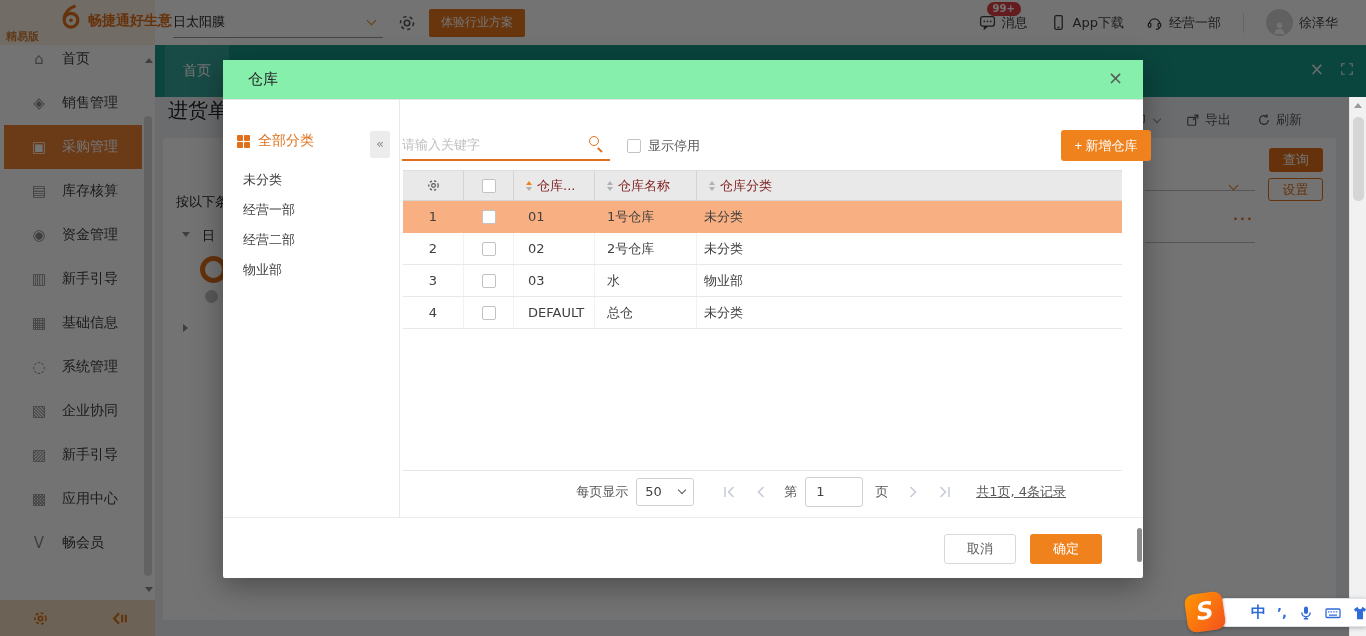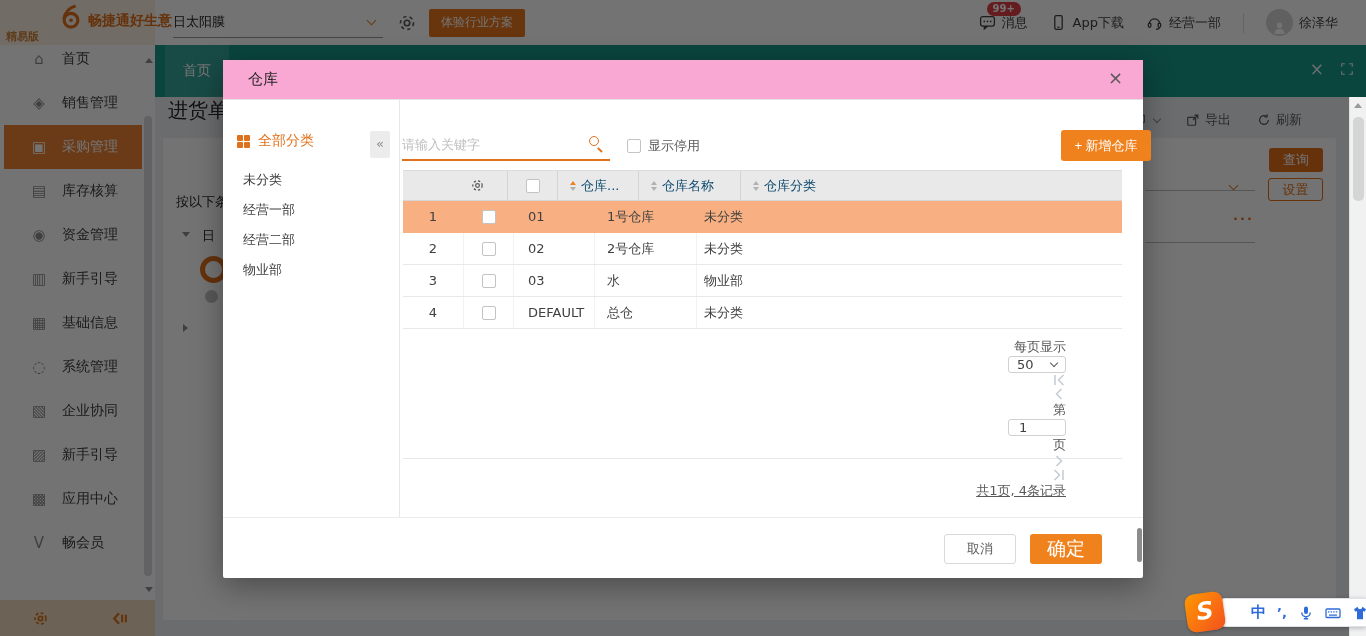--- a/index.html
+++ b/index.html
@@ -76,21 +76,21 @@
   
   .dim { position:absolute; inset:0; background:rgba(0,0,0,0.55); z-index:10; }
 
   
   .v-scroll { position:absolute; top:97px; right:0; width:17px; height:539px; background:#f1f1f1; border-left:1px solid #e2e2e2; z-index:15; }
   .v-scroll .tri-up { position:absolute; top:6px; left:4px; border-bottom-color:#9a9a9a; }
   .v-thumb { position:absolute; top:20px; left:3px; width:11px; height:84px; background:#d5d5d5; border-radius:5px; }
 
   
   .modal { position:absolute; left:223px; top:60px; width:920px; height:518px; background:#fff; z-index:20; border-radius:2px; box-shadow:0 8px 30px rgba(0,0,0,.35); }
-  .modal-header { position:absolute; top:0; left:0; width:100%; height:40px; background:#f9a8d4; border-bottom:1px solid #e2e2e2; display:flex; align-items:center; }
+  .modal-header { position:absolute; top:0; left:0; width:100%; height:40px; background:#86efac; border-bottom:1px solid #e2e2e2; display:flex; align-items:center; }
   .modal-title { margin-left:25px; font-size:15px; color:#262626; }
   .modal-close { position:absolute; right:20px; top:9px; font-size:18px; color:#595959; cursor:pointer; line-height:1; }
 
   .left-panel { position:absolute; top:40px; left:0; width:177px; height:417px; border-right:1px solid #e8e8e8; }
   .allcat { position:absolute; left:14px; top:32px; display:flex; align-items:center; gap:8px; color:#e0701c; font-size:14px; cursor:pointer; }
   .grid-ic { width:13px; height:13px; display:grid; grid-template-columns:6px 6px; grid-template-rows:6px 6px; gap:1px; }
   .grid-ic i { background:#e0701c; border-radius:1px; }
   .collapse-btn { position:absolute; right:9px; top:31px; width:20px; height:27px; background:#ececec; color:#8c8c8c; font-size:13px; text-align:center; line-height:26px; border-radius:2px; cursor:pointer; }
   .cat-item { position:absolute; left:20px; width:130px; height:28px; line-height:28px; color:#404040; cursor:pointer; }
 
@@ -99,49 +99,49 @@
   .search-input { width:178px; height:28px; border:none; outline:none; font-size:13px; color:#404040; font-family:inherit; }
   .search-input::placeholder { color:#bfbfbf; }
   .search-ic { position:absolute; right:6px; top:5px; width:16px; height:16px; cursor:pointer; }
   .search-ic i { position:absolute; left:1px; top:1px; width:10px; height:10px; border:1.7px solid #e0701c; border-radius:50%; }
   .search-ic b { position:absolute; right:1px; bottom:0px; width:6px; height:1.7px; background:#e0701c; transform:rotate(45deg); }
   .showoff { position:absolute; left:227px; top:37px; display:flex; align-items:center; gap:7px; color:#595959; cursor:pointer; }
   .cbx { width:14px; height:14px; background:#fff; border:1px solid #c3c3c3; border-radius:2px; flex:none; }
   .add-btn { position:absolute; left:633px; top:30px; width:90px; height:31px; background:#f0821e; color:#fff; border:none; border-radius:3px; font-size:13px; cursor:pointer;margin-left:28px; }
 
   .table { position:absolute; left:3px; top:70px; width:719px; }
-  .t-head { display:grid; grid-template-columns:61px 50px 81px 102px 1fr; height:31px; background:#e9e9e9; border-top:1px solid #dcdcdc; border-bottom:1px solid #d6d6d6; align-items:center; color:#0c4a6e;padding-left:44px; }
+  .t-head { display:grid; grid-template-columns:61px 50px 81px 102px 1fr; height:31px; background:#e9e9e9; border-top:1px solid #dcdcdc; border-bottom:1px solid #d6d6d6; align-items:center; color:#7f1d1d; }
   .t-head > div { height:100%; display:flex; align-items:center; border-right:1px solid #d4d4d4; padding-left:12px; gap:5px; }
   .t-head > div:last-child { border-right:none; }
   .t-head .cen { justify-content:center; padding-left:0; }
   .head-gear { width:15px; height:15px; color:#595959; cursor:pointer; }
   .sorter { display:flex; flex-direction:column; gap:2px; cursor:pointer; }
   .sorter .up { width:0;height:0;border-left:3.5px solid transparent;border-right:3.5px solid transparent;border-bottom:4.5px solid #b0b0b0; }
   .sorter .dn { width:0;height:0;border-left:3.5px solid transparent;border-right:3.5px solid transparent;border-top:4.5px solid #b0b0b0; }
   .sorter.asc .up { border-bottom-color:#f0821e; }
   .t-row { display:grid; grid-template-columns:61px 50px 81px 102px 1fr; height:32px; align-items:center; border-bottom:1px solid #e8e8e8; cursor:pointer; background:#fff; }
   .t-row > div { height:100%; display:flex; align-items:center; padding-left:14px; border-right:1px solid #f2f2f2; }
   .t-row > div:last-child { border-right:none; padding-left:7px; }
   .t-row > div:nth-child(4) { padding-left:12px; }
   .t-row .cen { justify-content:center; padding-left:0; }
   .t-row.selected { background:#f8b082; border-bottom-color:#f8b082; }
   .t-row.selected > div { border-right-color:transparent; }
 
-  .pagination { position:absolute; left:3px; bottom:17px; width:719px; height:42px; border-top:1px solid #e8e8e8; display:flex; align-items:flex-end; justify-content:flex-end; padding-right:56px; color:#595959;flex-direction:column; }
+  .pagination { position:absolute; left:3px; bottom:5px; width:719px; height:42px; border-top:1px solid #e8e8e8; display:flex; align-items:center; justify-content:flex-end; padding-right:56px; color:#595959; }
   .pp-select { margin-left:8px; width:58px; height:28px; border:1px solid #d0d0d0; border-radius:3px; display:flex; align-items:center; padding:0 8px; cursor:pointer; color:#404040; }
   .pp-select .chev { margin-left:auto; width:6px; height:6px; color:#595959; margin-top:-3px; }
   .pg-btn { margin-left:18px; width:14px; height:14px; color:#c5cad3; cursor:pointer; }
   .pg-btn svg { width:14px; height:14px; display:block; }
   .pg-word { margin-left:16px; }
   .page-input { margin-left:8px; width:58px; height:30px; border:1px solid #d0d0d0; border-radius:3px; padding-left:10px; font-size:13px; color:#404040; outline:none; font-family:inherit; }
   .pg-sum { margin-left:24px; white-space:nowrap;text-decoration:underline; }
 
   .modal-footer { position:absolute; bottom:0; left:0; width:100%; height:61px; border-top:1px solid #ebebeb; }
   .btn-cancel { position:absolute; right:127px; top:16px; width:72px; height:30px; background:#fff; border:1px solid #d9d9d9; border-radius:3px; color:#595959; font-size:13px; cursor:pointer; }
-  .btn-ok { position:absolute; right:41px; top:16px; width:72px; height:30px; background:#f0821e; border:none; border-radius:3px; color:#fff; font-size:19px; cursor:pointer; }
+  .btn-ok { position:absolute; right:41px; top:16px; width:72px; height:30px; background:#f0821e; border:none; border-radius:3px; color:#fff; font-size:13px; cursor:pointer; }
   .modal-thumb { position:absolute; right:1px; top:468px; width:5px; height:34px; background:#8c8c8c; border-radius:3px; }
 
   
   .ime { position:absolute; right:0; bottom:5px; z-index:30; width:180px; height:38px; }
   .ime-bar { position:absolute; left:26px; top:5px; width:154px; height:29px; background:#fff; border:1px solid #dfe3e8; border-right:none; border-radius:15px 0 0 15px; box-shadow:0 1px 4px rgba(0,0,0,.25); display:flex; align-items:center; gap:11px; padding-left:38px; color:#2f6bd8; }
   .ime-logo { position:absolute; left:0px; top:0px; width:38px; height:38px; background:linear-gradient(135deg,#ff9800,#f4511e); border-radius:9px; transform:rotate(-8deg); color:#fff; font-weight:bold; font-size:24px; font-style:italic; text-align:center; line-height:36px; box-shadow:0 1px 3px rgba(0,0,0,.3); }
   .ime-cn { font-weight:bold; font-size:15px; cursor:pointer; }
   .ime-punct { font-weight:bold; font-size:13px; cursor:pointer; }
   .ime svg { width:16px; height:16px; flex:none; cursor:pointer; }
 </style>

